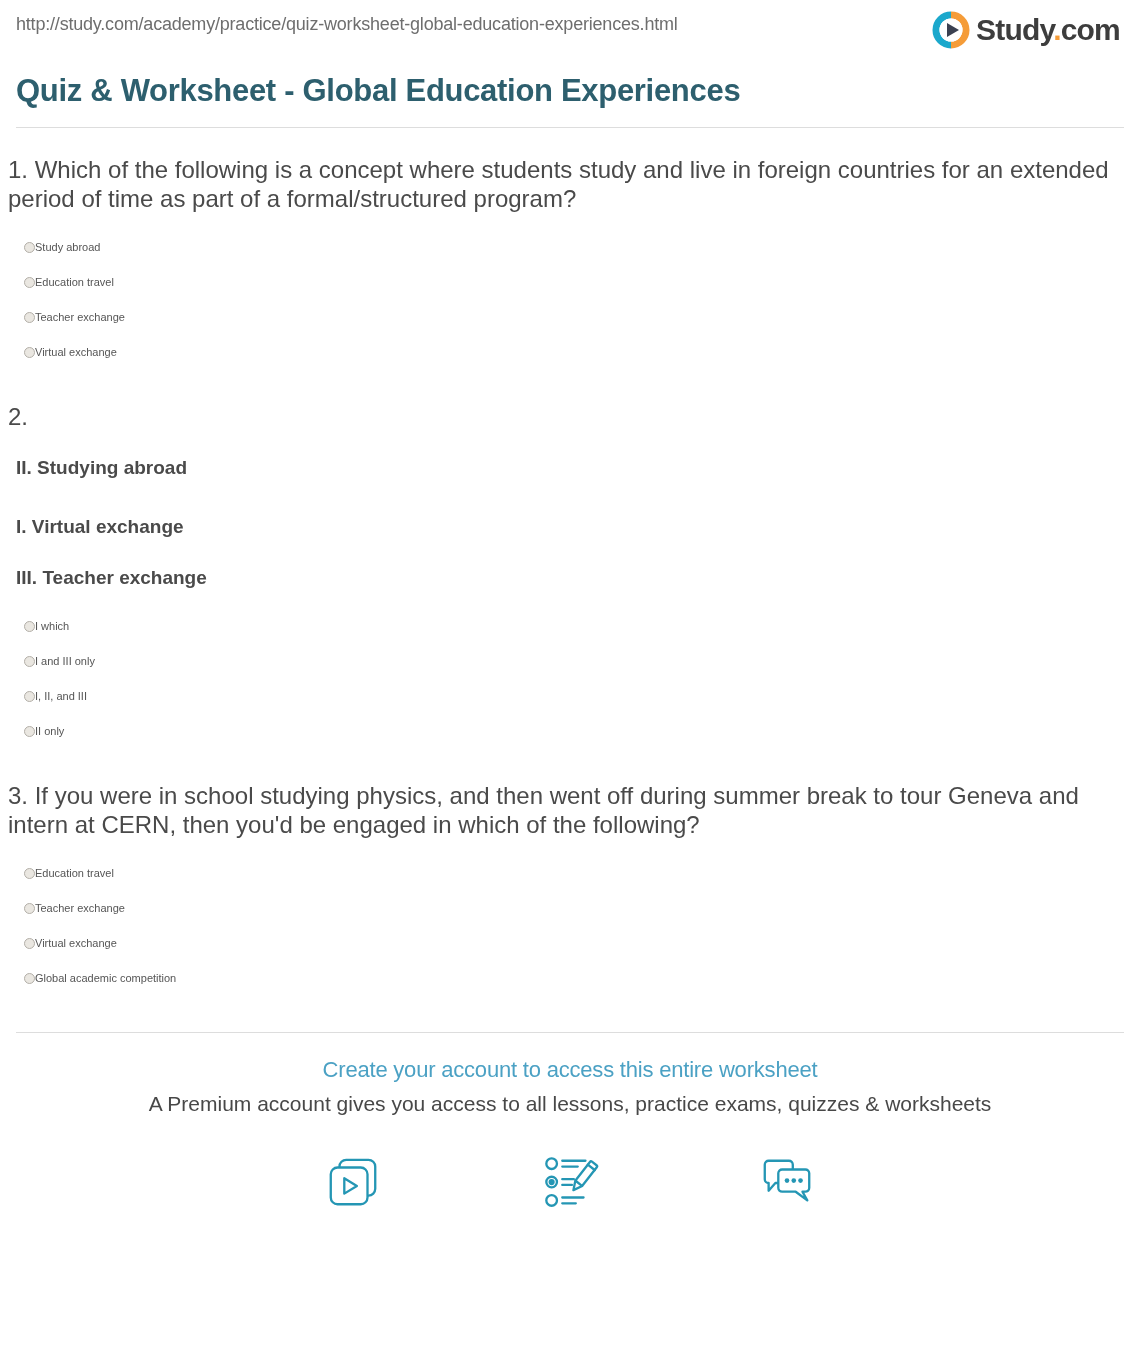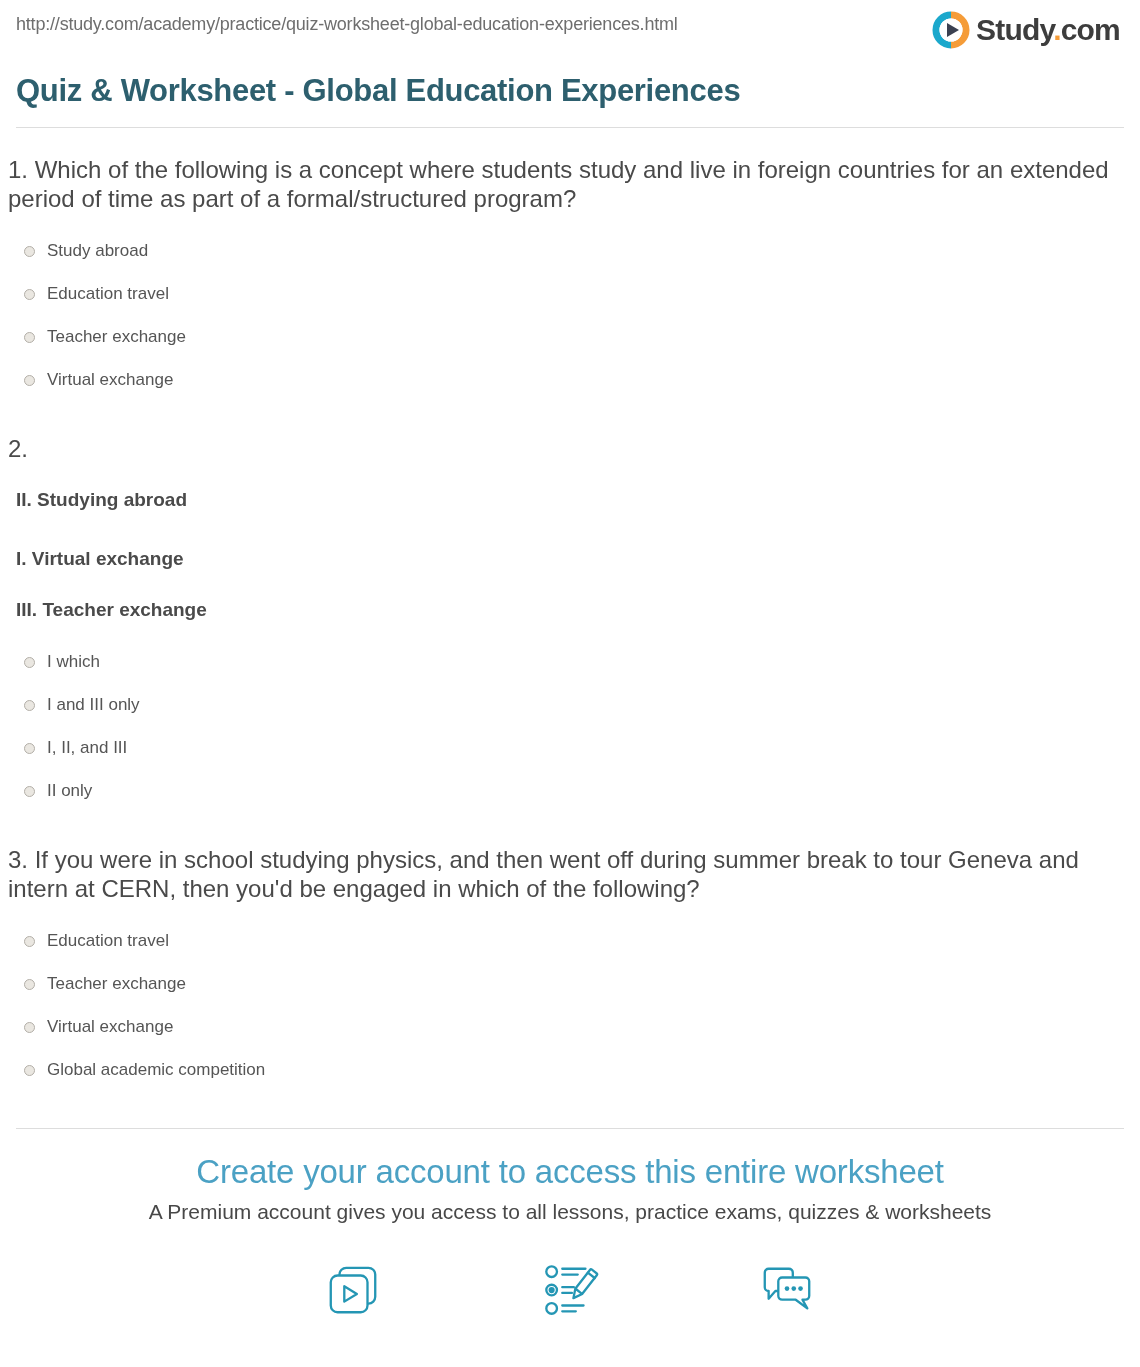--- a/index.html
+++ b/index.html
@@ -26,29 +26,29 @@
   .url{font-size:18px;color:var(--url_gray);padding-top:4px;letter-spacing:-0.2px;}
   .logo{display:flex;align-items:center;gap:5px;}
   .logo svg{display:block;}
   .logo-text{font-size:30px;font-weight:bold;color:#3d3d3d;letter-spacing:-0.8px;line-height:40px;}
   .logo-dot{color:var(--logo_orange);}
   .title{margin:24px 16px 18px;font-size:31px;line-height:1.1;font-weight:bold;color:var(--title_teal);letter-spacing:-0.3px;}
   .rule{border:none;border-top:1px solid var(--rule_gray);margin:19px 16px 0;}
   .q{margin:27px 8px 0;font-size:24px;font-weight:normal;color:var(--question_gray);line-height:29px;}
   .qnum-own-line{display:block;}
   .opts{margin:0;}
-  .opt{display:flex;align-items:center;gap:12px;margin-left:24px;margin-top:23px;font-size:17px;color:var(--option_gray);}
+  .opt{display:flex;align-items:center;margin-left:24px;margin-top:23px;font-size:11px;color:var(--option_gray);}
   .opts .opt:first-child{margin-top:28px;}
   .radio{flex:0 0 auto;width:11px;height:11px;border-radius:50%;background:#eae7e1;border:1px solid #b3afa8;}
   .roman{margin:22px 16px 0;font-size:19px;font-weight:bold;color:var(--question_gray);line-height:29px;}
   .roman-first{margin-top:30px;}
   .gap-lg{margin-top:44px;}
   .rule2{border:none;border-top:1px solid var(--rule_gray);margin:48px 16px 0;}
   .promo{text-align:center;margin-top:24px;}
-  .promo-heading{margin:0;font-size:33px;font-weight:normal;color:var(--promo_blue);letter-spacing:-0.2px;}
+  .promo-heading{margin:0;font-size:22px;font-weight:normal;color:var(--promo_blue);letter-spacing:-0.2px;}
   .promo-sub{margin:9px 0 0;font-size:21px;color:#484848;}
   .features{display:flex;justify-content:center;margin-top:38px;}
   .feature{width:217px;text-align:center;}
   .feature svg{width:58px;height:58px;display:inline-block;}
 </style>
 </head>
 <body>
 
 <div class="header">
   <div class="url">http://study.com/academy/practice/quiz-worksheet-global-education-experiences.html</div>

